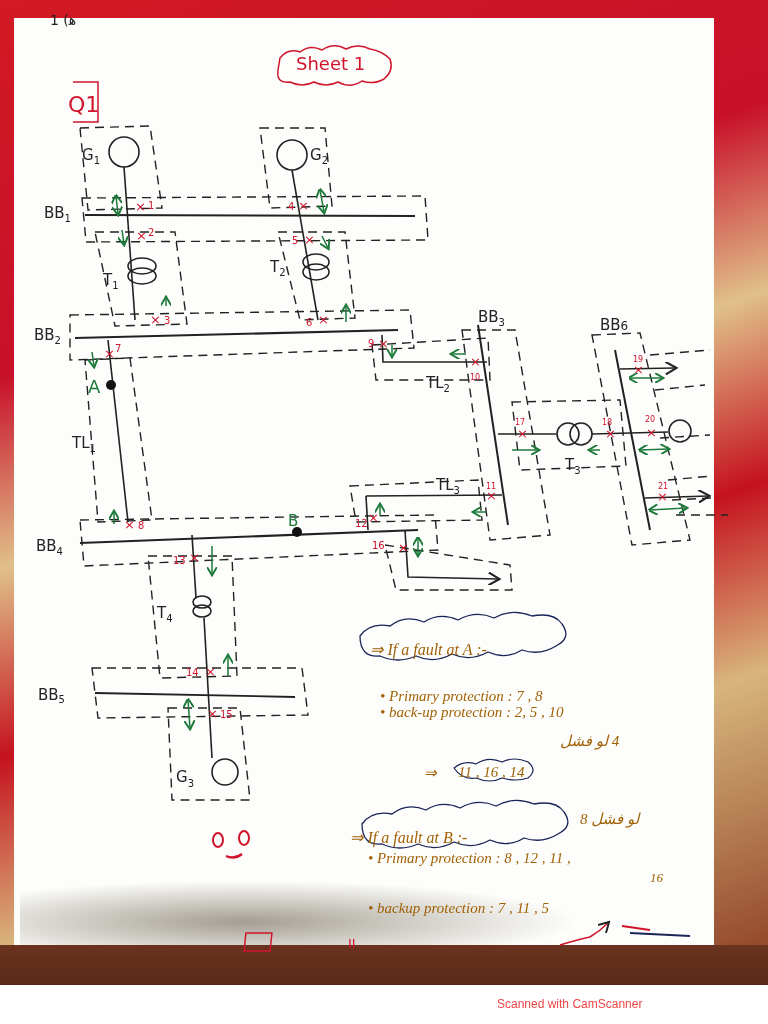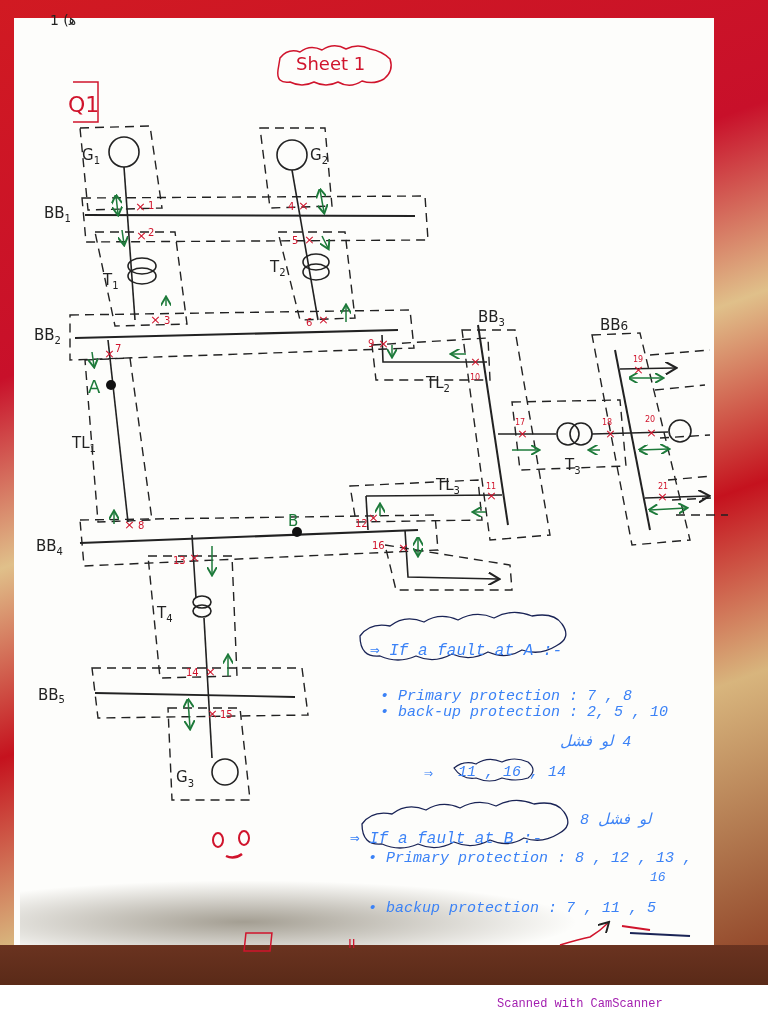--- a/index.html
+++ b/index.html
@@ -24,23 +24,23 @@
   #shadow {
     position: absolute; left: 20px; top: 880px; width: 560px; height: 70px;
     background: radial-gradient(ellipse at 40% 60%, rgba(90,80,60,0.55), rgba(255,255,255,0) 70%);
   }
   svg#diagram { position: absolute; left: 0; top: 0; }
   .ink { fill: #222; }
   .red { fill: #d0142c; }
   .green { fill: #1d7a3a; }
   #footer {
     position: absolute; left: 497px; top: 997px;
-    font-family: Liberation Mono, monospace; font-size: 12px; color: #a21caf;
-  }
-  .note { position: absolute; font-family: Liberation Mono, monospace; color: #3b82f6; font-size: 15px; white-space: nowrap; font-style: italic; }
+    font-family: Liberation Sans, sans-serif; font-size: 12px; color: #ef4444;
+  }
+  .note { position: absolute; font-family: Liberation Serif, serif; color: #a16207; font-size: 15px; white-space: nowrap; font-style: italic; }
 </style>
 </head>
 <body>
 
 <div id="photo"></div>
 <div id="paper"></div>
 <div id="shadow"></div>
 <div id="paper-bottom"></div>
 
 <svg id="diagram" width="768" height="1024" viewBox="0 0 768 1024">
@@ -275,17 +275,17 @@
 
 <div class="note" style="left:370px; top:640px; font-size:16px;">⇒ If a fault at A :-</div>
 <div class="note" style="left:380px; top:668px;margin-top:20px;">• Primary protection : 7 , 8</div>
 <div class="note" style="left:380px; top:704px;">• back-up protection : 2, 5 , 10</div>
 <div class="note" style="left:560px; top:732px; direction:rtl;">4 لو فشل</div>
 <div class="note" style="left:424px; top:764px;">⇒</div>
 <div class="note" style="left:458px; top:764px;">11 , 16 , 14</div>
 <div class="note" style="left:580px; top:766px; direction:rtl;margin-top:44px;">لو فشل 8</div>
 
 <div class="note" style="left:342px; top:828px; font-size:16px;margin-left:8px;">⇒ If a fault at B :-</div>
-<div class="note" style="left:368px; top:850px;">• Primary protection : 8 , 12 , 13 ,</div>
+<div class="note" style="left:368px; top:850px;">• Primary protection : 8 , 12 , 11 ,</div>
 <div class="note" style="left:650px; top:870px; font-size:13px;">16</div>
 <div class="note" style="left:368px; top:900px;">• backup protection : 7 , 11 , 5</div>
 
 <div id="footer">Scanned with CamScanner</div>
 
 </body></html>

